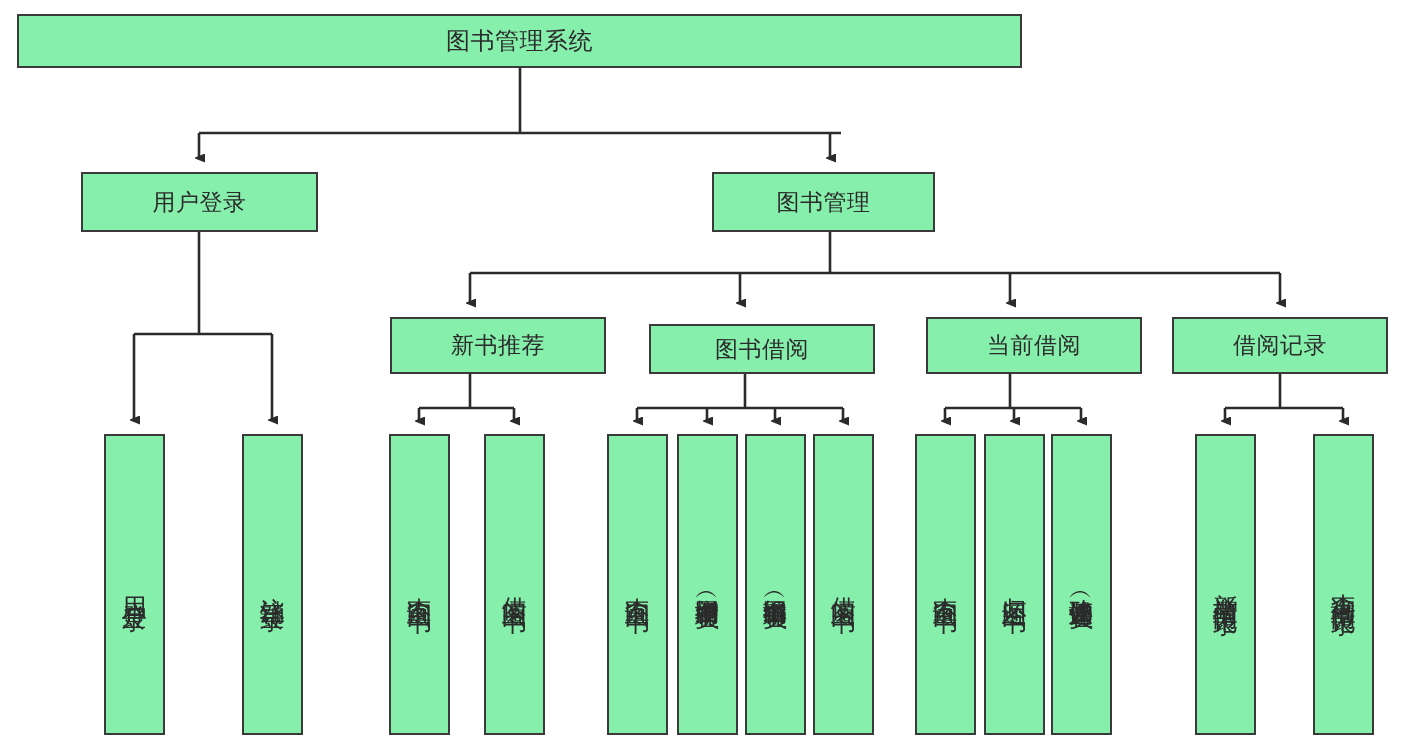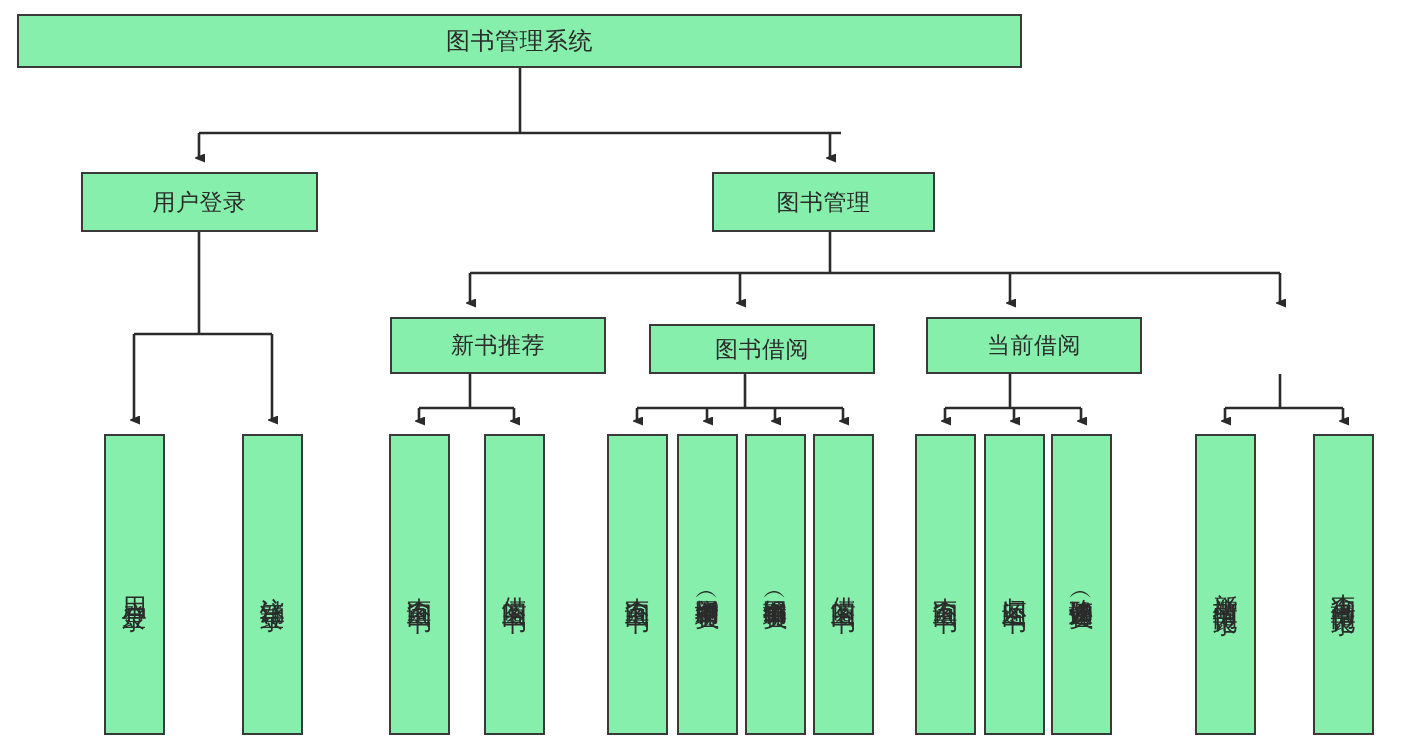--- a/index.html
+++ b/index.html
@@ -146,20 +146,23 @@
 
   <div class="node h" style="left:362px; top:317px; width:216px; height:57px;margin-left:28px;">
     <span class="label">新书推荐</span>
   </div>
   <div class="node h" style="left:632px; top:324px; width:226px; height:50px;margin-left:17px;">
     <span class="label">图书借阅</span>
   </div>
   <div class="node h" style="left:902px; top:317px; width:216px; height:57px;margin-left:24px;">
     <span class="label">当前借阅</span>
   </div>
+  <div class="node h" style="left:1172px; top:317px; width:216px; height:57px;">
+    <span class="label">借阅记录</span>
+  </div>
 
   <div class="node v" style="left:104px; top:434px; width:61px; height:301px;">
     <span class="label">用户登录</span>
   </div>
   <div class="node v" style="left:242px; top:434px; width:61px; height:301px;">
     <span class="label">注销登录</span>
   </div>
 
   <div class="node v" style="left:389px; top:434px; width:61px; height:301px;">
     <span class="label">查询图书</span>

